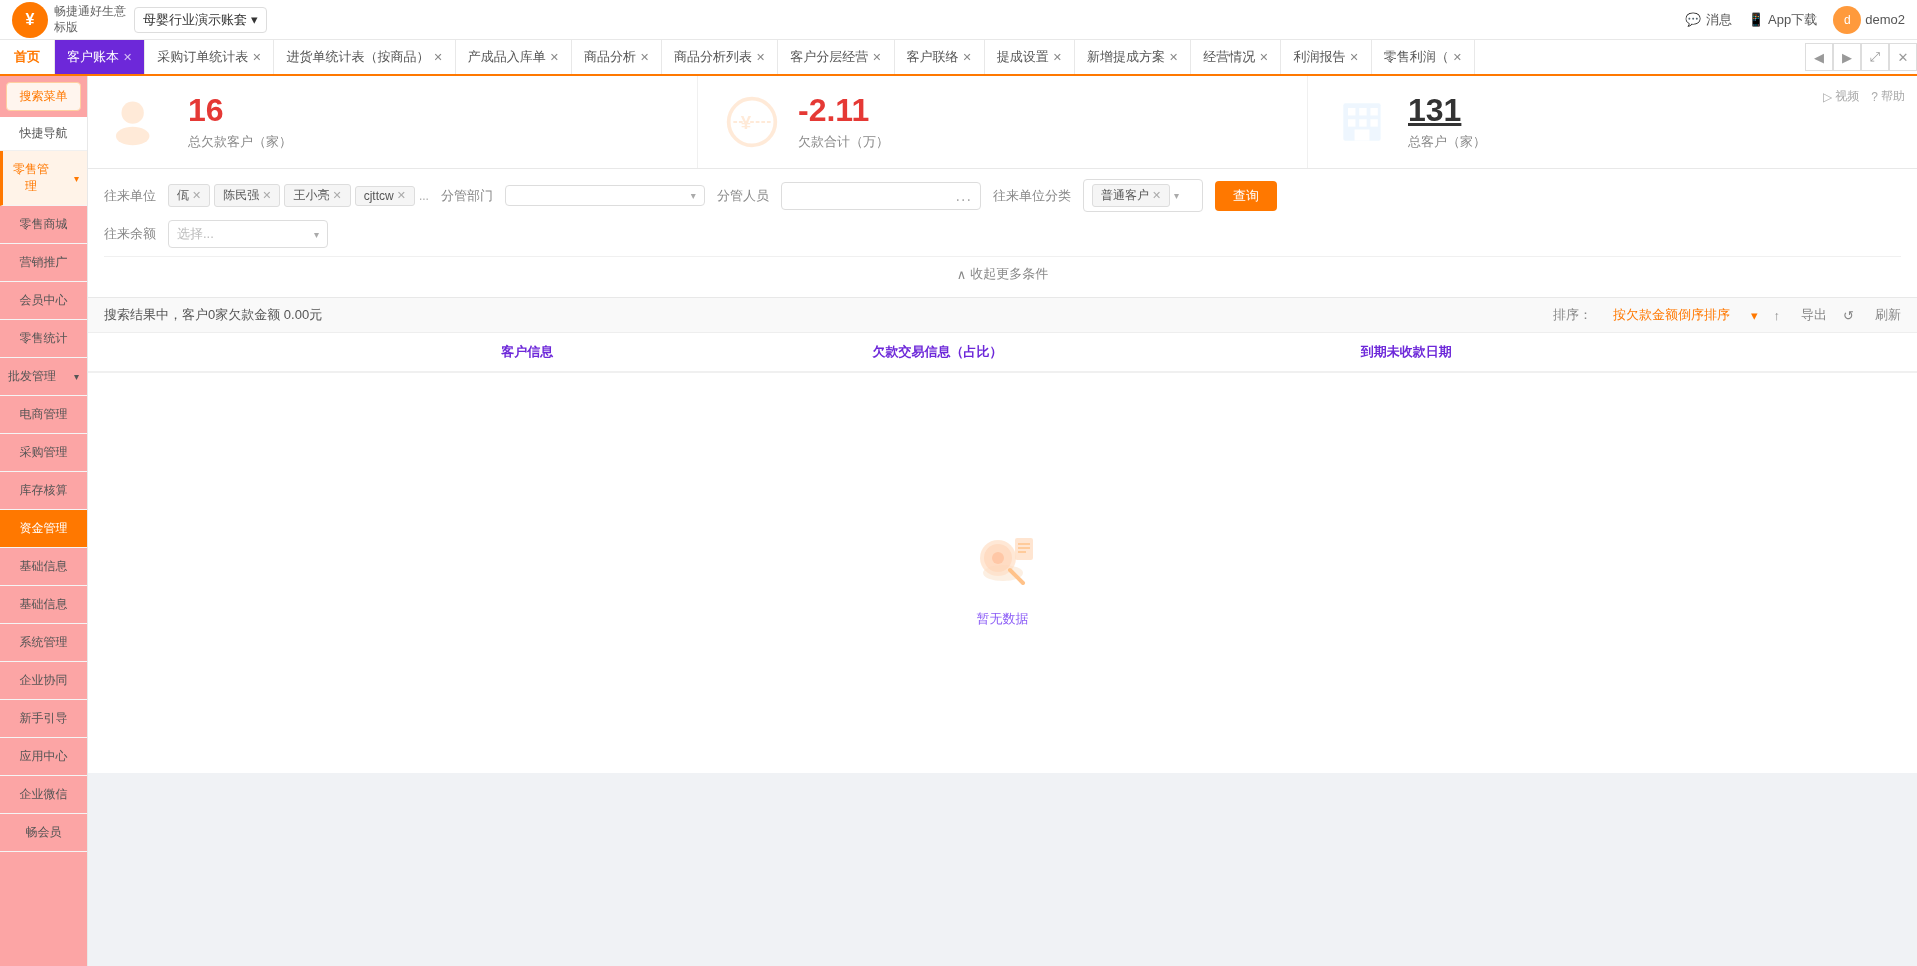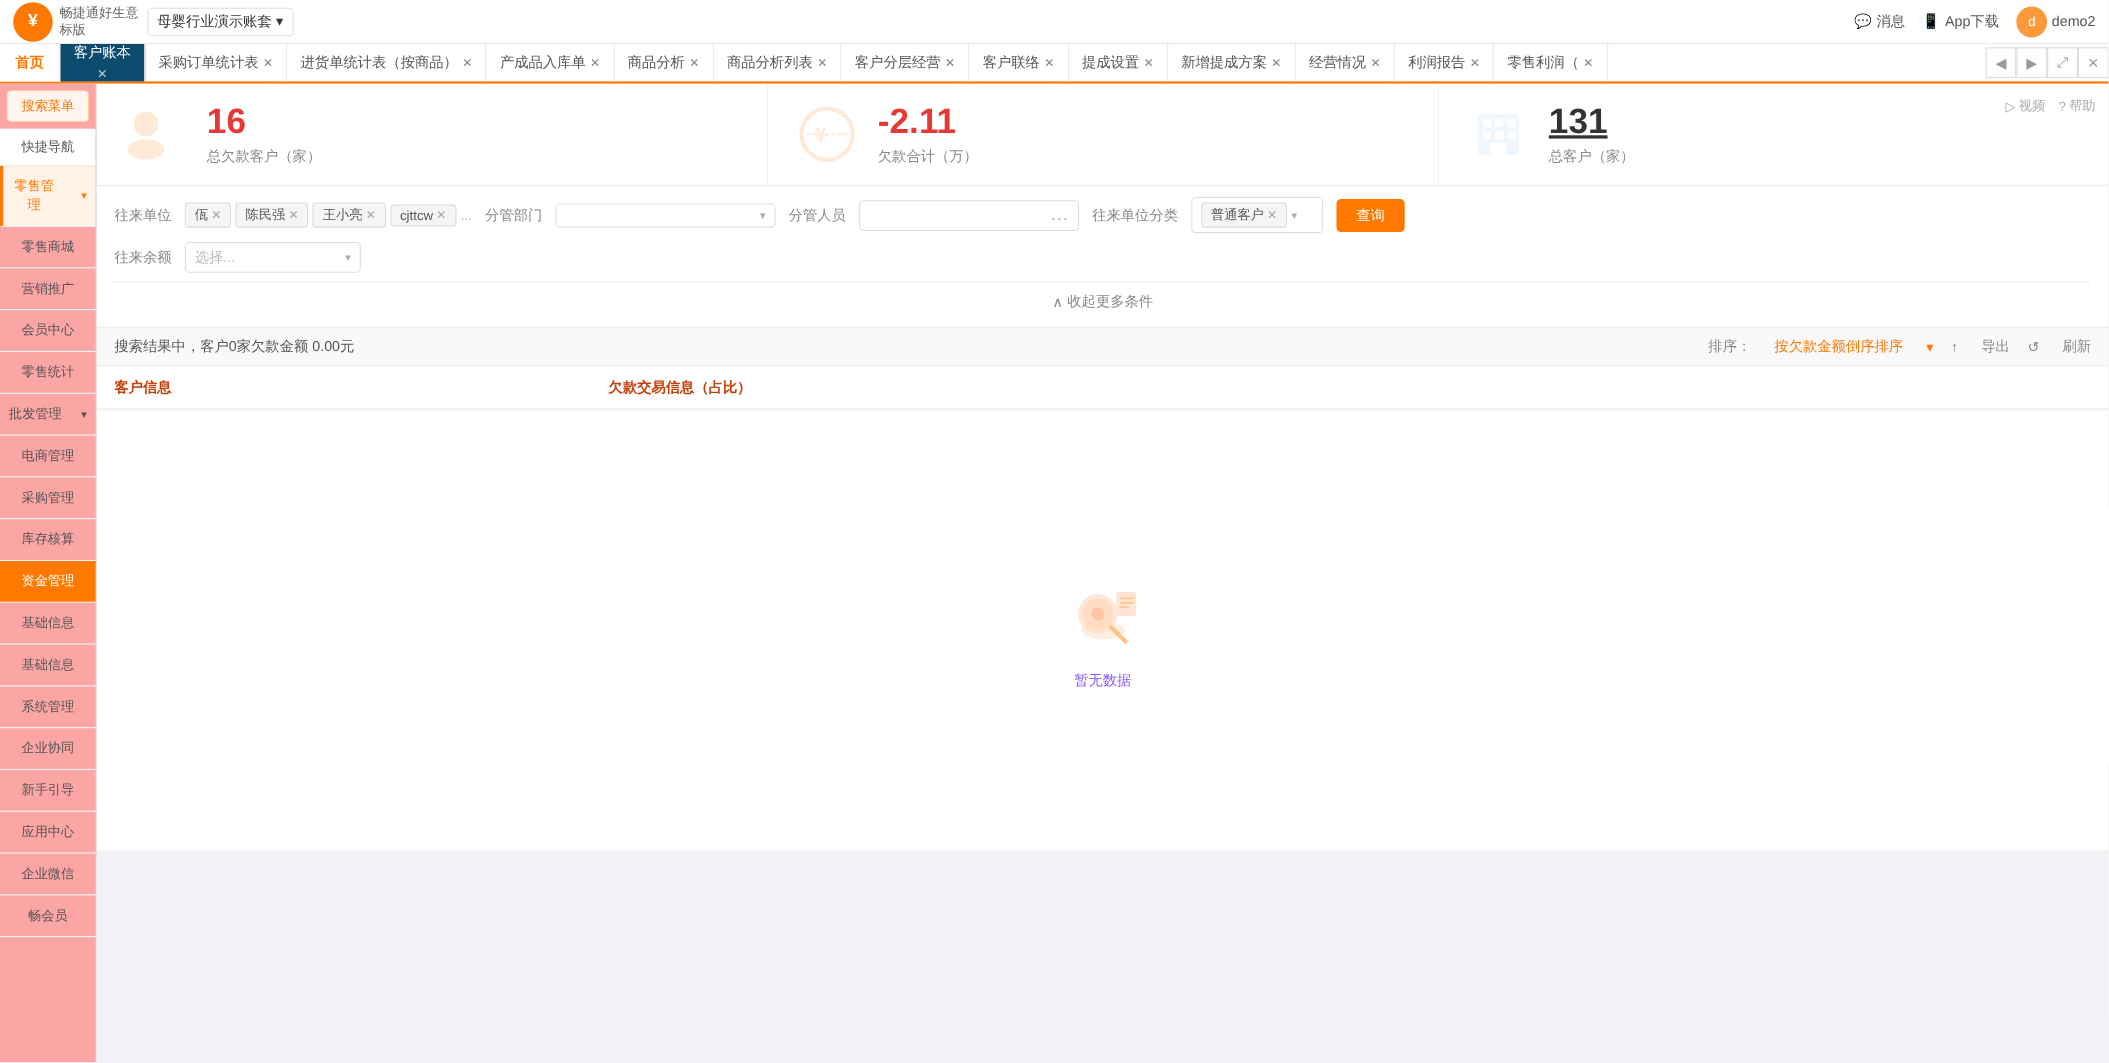--- a/index.html
+++ b/index.html
@@ -12,21 +12,21 @@
     .logo-icon { width: 36px; height: 36px; background: #ff7800; border-radius: 50%; display: flex; align-items: center; justify-content: center; color: #fff; font-size: 16px; font-weight: bold; }
     .logo-text { font-size: 12px; color: #666; line-height: 1.3; }
     .demo-selector { display: flex; align-items: center; gap: 4px; color: #333; font-size: 13px; cursor: pointer; border: 1px solid #ddd; border-radius: 4px; padding: 3px 8px; background: #fff; }
     .top-bar-right { display: flex; align-items: center; gap: 16px; color: #555; font-size: 13px; }
     .top-bar-right span { cursor: pointer; display: flex; align-items: center; gap: 4px; }
     .avatar { width: 28px; height: 28px; border-radius: 50%; background: #ff9a3c; display: flex; align-items: center; justify-content: center; color: #fff; font-size: 12px; }
 
     
     .nav-tabs { background: #fff; height: 36px; display: flex; align-items: center; border-bottom: 2px solid #ff7800; overflow: hidden; position: relative; }
     .nav-tab { padding: 0 12px; height: 36px; display: flex; align-items: center; gap: 4px; font-size: 13px; cursor: pointer; white-space: nowrap; color: #555; border-right: 1px solid #e8e8e8; position: relative; }
-    .nav-tab.active { background: #0c4a6e; color: #fff; flex-direction: column; }
+    .nav-tab.active { background: #6d28d9; color: #fff; }
     .nav-tab .close-x { font-size: 11px; color: inherit; opacity: 0.7; cursor: pointer; }
     .nav-home { background: #fff; color: #ff7800; font-weight: bold; border-right: 1px solid #e8e8e8; padding: 0 14px; }
     .nav-controls { display: flex; align-items: center; margin-left: auto; }
     .nav-arrow { width: 28px; height: 28px; display: flex; align-items: center; justify-content: center; cursor: pointer; color: #999; border: 1px solid #ddd; background: #fff; }
 
     
     .main-layout { display: flex; flex: 1; overflow: hidden; }
 
     
     .sidebar { width: 88px; background: #fca5a5; border-right: 1px solid #e8e8e8; display: flex; flex-direction: column; overflow-y: auto; }
@@ -71,21 +71,21 @@
 
     
     .result-bar { padding: 8px 16px; display: flex; align-items: center; justify-content: space-between; font-size: 13px; color: #555; background: #f9f9f9; border-bottom: 1px solid #eee; }
     .result-bar-left { display: flex; align-items: center; }
     .result-bar-right { display: flex; align-items: center; gap: 16px; color: #888; }
     .result-bar-right span { cursor: pointer; display: flex; align-items: center; gap: 21px; }
     .result-bar-right span.sort-btn { color: #ff7800; }
 
     
     .data-table { background: #fff; width: 100%; }
-    .table-header { display: grid; grid-template-columns: 2fr 2fr 2fr 2fr; padding: 10px 16px; border-bottom: 2px solid #f0f0f0; font-weight: bold; color: #c2410c; font-size: 13px; }
+    .table-header { display: grid; grid-template-columns: 2fr 2fr 2fr 2fr; padding: 10px 16px; border-bottom: 2px solid #f0f0f0; font-weight: bold; color: #6d28d9; font-size: 13px; text-align: right; }
     .table-body { min-height: 400px; display: flex; align-items: center; justify-content: center; flex-direction: column; }
     .empty-state { text-align: center; padding: 60px; }
     .empty-icon { width: 80px; height: 80px; margin: 0 auto 12px; opacity: 0.6; }
     .empty-text { color: #8b5cf6; font-size: 13px; }
 
     
     ::-webkit-scrollbar { width: 6px; height: 6px; }
     ::-webkit-scrollbar-thumb { background: #ddd; border-radius: 3px; }
   </style>
 </head>
@@ -393,20 +393,21 @@
           <span>↺</span>
           <span>刷新</span>
         </span>
       </div>
     </div>
 
     <div class="data-table">
       <div class="table-header">
         <div>客户信息</div>
         <div>欠款交易信息（占比）</div>
+        <div>到期未收款日期</div>
       </div>
       <div class="table-body">
         <div class="empty-state">
 
           <div class="empty-icon">
             <svg viewBox="0 0 80 80" xmlns="http://www.w3.org/2000/svg">
               <ellipse cx="40" cy="55" rx="20" ry="8" fill="#f5c9a0" opacity="0.5"></ellipse>
               <circle cx="35" cy="40" r="18" fill="#ffcba0" opacity="0.7"></circle>
               <circle cx="35" cy="40" r="14" fill="#ffb07c" opacity="0.5"></circle>
               <line x1="47" y1="52" x2="60" y2="65" stroke="#ff9a3c" stroke-width="4" stroke-linecap="round"></line>

